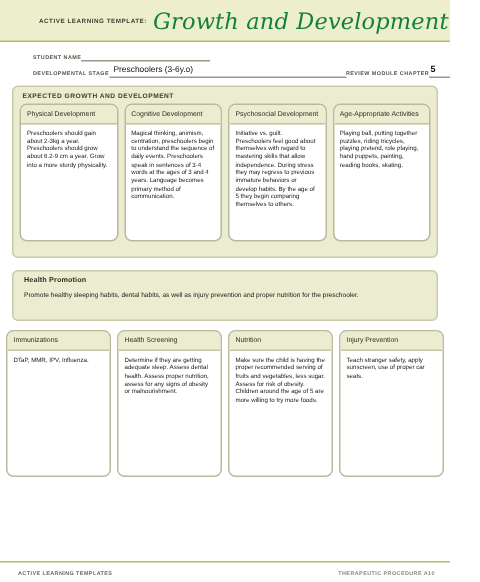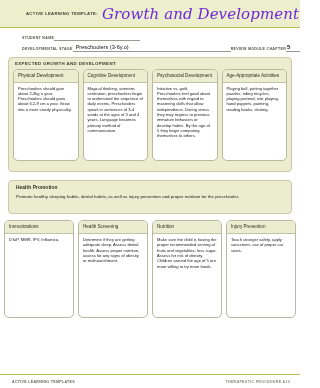--- a/index.html
+++ b/index.html
@@ -34,21 +34,21 @@
     color: #3f3f35;
     text-transform: uppercase;
     white-space: nowrap;
     margin-right: 4px;
     padding-bottom: 1px;
   }
   .header-title {
     font-family: "DejaVu Serif", serif;
     font-style: italic;
     font-size: 15px;
-    color: #6d28d9;
+    color: #15803d;
     white-space: nowrap;
     letter-spacing: 0.1px;
   }
 
   
   .id-strip {
     padding: 5px 12px 3px 22px;
     box-sizing: border-box;
   }
   .id-row {

